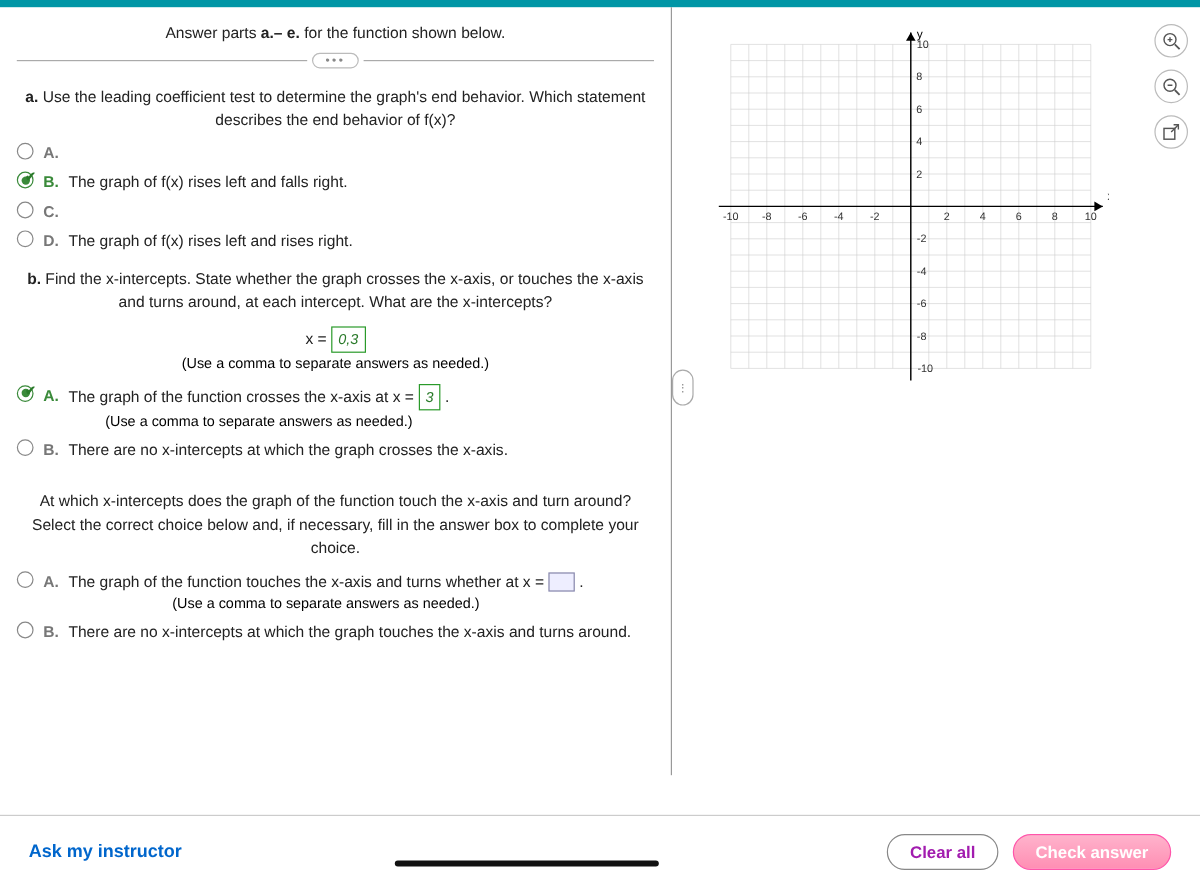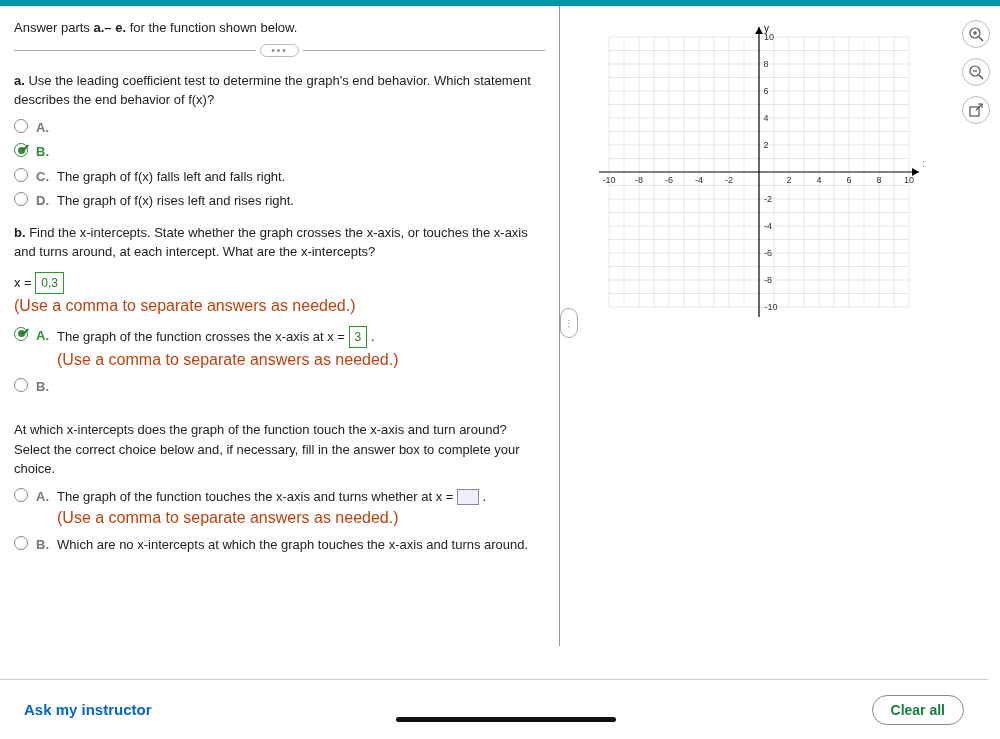--- a/index.html
+++ b/index.html
@@ -1,42 +1,42 @@
 <!DOCTYPE html>
 <html><head>
 <meta charset="utf-8">
 <style>
 * { box-sizing: border-box; margin: 0; padding: 0; }
 body { font-family: Arial, Helvetica, sans-serif; font-size: 13px; color: #222; background: #fff; width: 1000px; height: 739px; position: relative; overflow: hidden; }
 .top-bar { height: 6px; background: #0096a6; width: 100%; }
-.main { display: flex; height: 640px; }
+.main { display: flex; height: 640px; text-align: center; }
 .left { flex: 0 0 560px; padding: 12px 14px 12px 14px; border-right: 1px solid #999; position: relative; }
 .right { flex: 1; padding: 12px 18px 12px 18px; position: relative; }
 .prompt-head { font-size: 13px; line-height: 1.5; }
 .formula { margin: 6px 0 10px 22px; font-size: 13px; }
 .divider-wrap { display: flex; align-items: center; margin: 6px 0 14px 0; }
 .divider-wrap .line { flex: 1; height: 1px; background: #aaa; }
 .dots-pill { border: 1px solid #bbb; border-radius: 12px; padding: 0 10px; font-size: 10px; color: #888; letter-spacing: 2px; margin: 0 4px; }
 .section { margin-bottom: 12px; line-height: 1.5; }
 .choice-list { margin: 8px 0 10px 0; }
 .choice { display: flex; align-items: flex-start; gap: 8px; margin: 5px 0; }
 .choice-label { font-weight: bold; color: #777; }
 .choice.correct .choice-label, .choice.correct .radio-icon { color: #3a8a3a; }
 .radio-icon { width: 14px; height: 14px; border: 1.5px solid #888; border-radius: 50%; display: inline-flex; align-items: center; justify-content: center; flex-shrink: 0; margin-top: 1px; position: relative; }
 .radio-icon.checked { border-color: #3a8a3a; }
 .radio-icon.checked::after { content:''; width:7px; height:7px; background:#3a8a3a; border-radius:50%; }
 .check-mark { position:absolute; right:-3px; top:-4px; color:#2a7a2a; font-size:11px; font-weight:bold; }
-.ans-box { display: inline-block; border: 1px solid #2a9a2a; padding: 1px 5px; color: #2a7a2a; font-size:12px; }
+.ans-box { display: inline-block; border: 1px solid #2a9a2a; padding: 1px 5px; color: #2a7a2a; font-size:12px;font-style:italic; }
 .ans-box-empty { display: inline-block; border: 1px solid #88a; background:#eef; width: 22px; height: 16px; vertical-align: middle; }
-.blue-note { color: #c2410c; font-size: 16px; }
-.footer { position: absolute; bottom: 0; left:0; right:12px; border-top: 1px solid #ccc; height: 60px; display: flex; align-items: center; padding: 0 24px; background: #fff; }
+.blue-note { color: #000000; font-size: 12px; }
+.footer { position: absolute; bottom: 0; left:0; right:0; border-top: 1px solid #ccc; height: 60px; display: flex; align-items: center; padding: 0 24px; background: #fff; }
 .ask-link { color: #0066cc; font-weight: bold; font-size: 15px; }
 .footer-spacer { flex: 1; display:flex; justify-content:center; }
 .home-indicator { width: 220px; height: 5px; background: #111; border-radius: 3px; margin-top:20px; }
-.btn { border: 1.5px solid #888; border-radius: 20px; padding: 6px 18px; font-size: 14px; font-weight: bold; background:#fff; margin-left: 12px; color:#15803d;}
+.btn { border: 1.5px solid #888; border-radius: 20px; padding: 6px 18px; font-size: 14px; font-weight: bold; background:#fff; margin-left: 12px; color:#a21caf;}
 .btn.check { border-color: #f5a; color: #fff; background: linear-gradient(#ffb3cc,#ff8eb3); }
 .tool-col { position: absolute; top: 14px; right: 10px; display: flex; flex-direction: column; gap: 10px; }
 .tool-btn { width: 28px; height: 28px; border: 1px solid #bbb; border-radius: 50%; display: flex; align-items:center; justify-content:center; font-size:14px; background:#fff; color:#444; }
 .graph-area { position: relative; width: 330px; height: 300px; margin: 4px 0 0 16px; }
 .expand-handle { position:absolute; top: 308px; left: 560px; width:18px; height:30px; border:1px solid #aaa; border-radius:9px; background:#fff; display:flex; align-items:center; justify-content:center; font-size:10px; color:#888; flex-direction:column; line-height:3px; }
 sup { font-size: 0.7em; }
 </style>
 </head>
 <body>
 
@@ -60,25 +60,25 @@
       <div class="choice-list">
         <div class="choice">
           <span class="radio-icon"></span>
           <span class="choice-label">A.</span>
         </div>
         <div class="choice correct">
           <span class="radio-icon checked">
               <span class="check-mark">✔</span>
             </span>
           <span class="choice-label">B.</span>
+          <span>The graph of f(x) rises left and falls right.</span>
         </div>
         <div class="choice">
           <span class="radio-icon"></span>
           <span class="choice-label">C.</span>
-          <span>The graph of f(x) falls left and falls right.</span>
         </div>
         <div class="choice">
           <span class="radio-icon"></span>
           <span class="choice-label">D.</span>
           <span>The graph of f(x) rises left and rises right.</span>
         </div>
       </div>
     </div>
 
     <div class="section">
@@ -95,37 +95,38 @@
             </span>
           <span class="choice-label">A.</span>
           <div>
             <span>The graph of the function crosses the x-axis at x = </span><span class="ans-box">3</span><span> .</span>
             <div class="blue-note">(Use a comma to separate answers as needed.)</div>
           </div>
         </div>
         <div class="choice">
           <span class="radio-icon"></span>
           <span class="choice-label">B.</span>
+          <span>There are no x-intercepts at which the graph crosses the x-axis.</span>
         </div>
       </div>
 
       <div style="margin-top:24px">At which x-intercepts does the graph of the function touch the x-axis and turn around? Select the correct choice below and, if necessary, fill in the answer box to complete your choice.</div>
       <div class="choice-list">
         <div class="choice">
           <span class="radio-icon"></span>
           <span class="choice-label">A.</span>
           <div>
             <span>The graph of the function touches the x-axis and turns whether at x = </span><span class="ans-box-empty"></span><span> .</span>
             <div class="blue-note">(Use a comma to separate answers as needed.)</div>
           </div>
         </div>
         <div class="choice">
           <span class="radio-icon"></span>
           <span class="choice-label">B.</span>
-          <span>Which are no x-intercepts at which the graph touches the x-axis and turns around.</span>
+          <span>There are no x-intercepts at which the graph touches the x-axis and turns around.</span>
         </div>
       </div>
     </div>
   </div>
 
   <div class="right">
     <div class="graph-area">
       <svg width="330" height="300" viewBox="0 0 330 300">
         <g stroke="#ccc" stroke-width="0.5">
 
@@ -229,13 +230,14 @@
 </div>
 
 <div class="expand-handle">·<br>·<br>·</div>
 
 <div class="footer">
   <a class="ask-link">Ask my instructor</a>
   <div class="footer-spacer">
       <div class="home-indicator"></div>
     </div>
   <button class="btn">Clear all</button>
+  <button class="btn check">Check answer</button>
 </div>
 
 </body></html>

